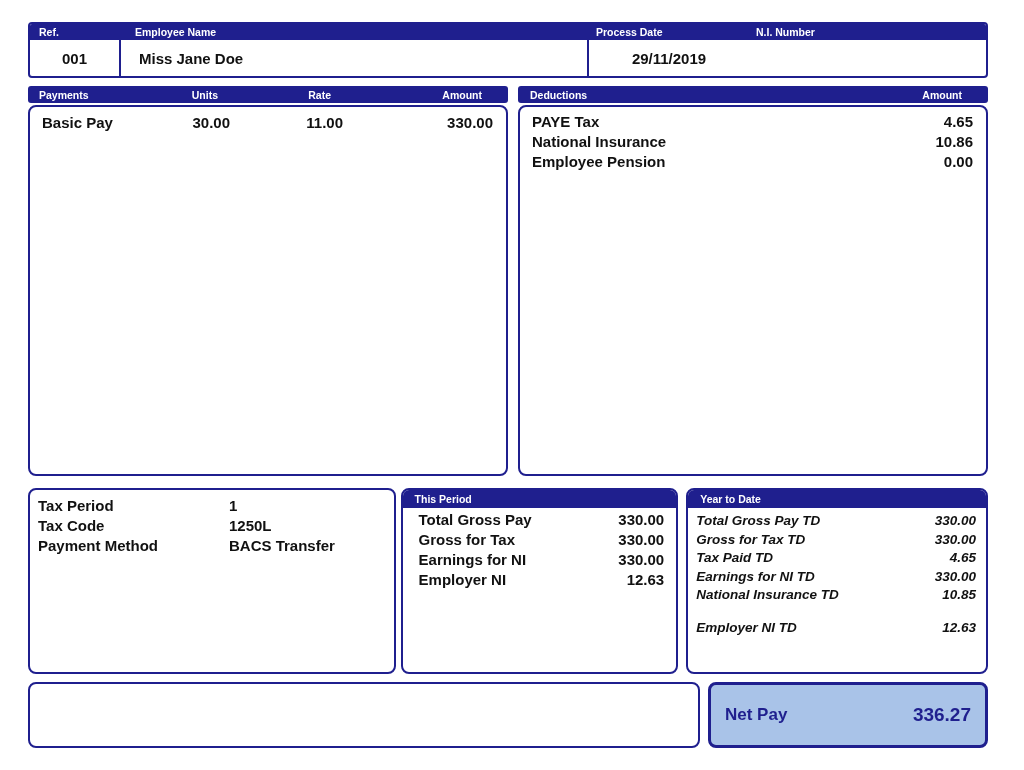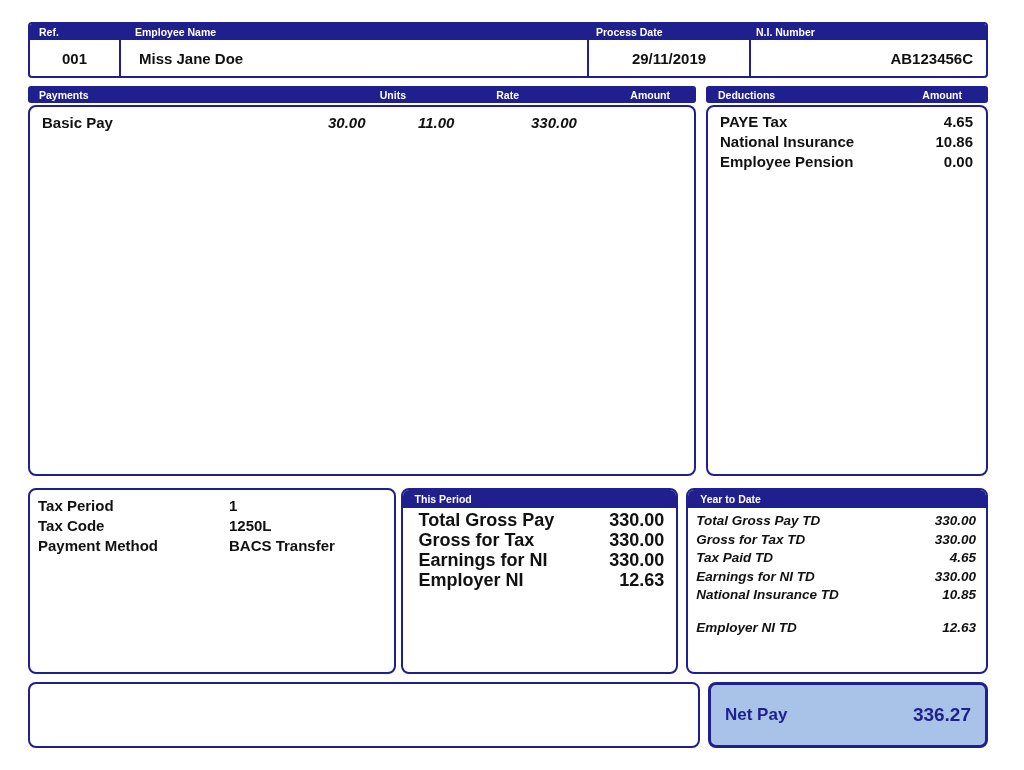--- a/index.html
+++ b/index.html
@@ -22,50 +22,50 @@
   .top-values{display:grid;grid-template-columns:89px 468px 162px 1fr;height:36px;align-items:center;
     font-size:15px;}
   .top-values .cell{height:100%;display:flex;align-items:center;}
   .top-values .cell + .cell{border-left:2px solid var(--navy);}
   .c-center{justify-content:center;}
   .c-left{justify-content:flex-start;padding-left:18px;}
   .c-right{justify-content:flex-end;padding-right:13px;}
 
   
   .mid-row{display:flex;margin-top:8px;}
-  .pay-section{width:668px;margin-right:10px;}
+  .pay-section{width:480px;margin-right:10px;}
   .ded-section{flex:1;}
   .colbar{background:var(--navy);color:#fff;font-size:10.5px;height:17px;border-radius:3px;
     display:grid;align-items:center;}
   .pay-grid{grid-template-columns:1fr 90px 113px 150px;padding:0 13px 0 11px;}
   .ded-grid{grid-template-columns:1fr auto;padding:0 13px 0 12px;}
   .colbar .r{text-align:right;padding-right:14px;}
   .colbar .r.last{padding-right:13px;}
   .section-body{border:2.5px solid var(--navy);border-radius:8px;margin-top:2px;height:371px;
     background:#fff;padding-top:5px;}
   .pay-row{display:grid;grid-template-columns:1fr 90px 113px 150px;padding:0 13px 0 12px;
     font-size:15px;line-height:22px;}
-  .pay-row .num{text-align:left;font-style:italic;}
+  .pay-row .num{text-align:right;}
   .ded-row{display:flex;justify-content:space-between;padding:0 13px 0 12px;
     font-size:15px;line-height:20px;}
 
   
   .lower-row{display:flex;margin-top:12px;height:186px;}
   .company-box{width:380px;margin-right:5px;border:2.5px solid var(--navy);border-radius:8px;background:#fff;}
   .company-name{font-size:17px;line-height:22px;padding:8px 0 0 12px;}
   .company-rows{padding:6px 0 0 6px;font-size:15px;line-height:20px;}
   .company-row{display:grid;grid-template-columns:193px 1fr;}
   .company-row .f-label{padding-left:2px;}
   .section-box{border:2.5px solid var(--navy);border-radius:8px;overflow:hidden;background:#fff;}
   .period-box{width:287px;margin-right:8px;}
   .ytd-box{width:312px;}
   .box-hdr{background:var(--navy);color:#fff;font-size:10.5px;height:18px;display:flex;
     align-items:center;padding-left:12px;}
   .period-body{padding:2px 12px 0 16px;}
-  .kv-row{display:flex;justify-content:space-between;font-size:18px;line-height:20px;}
+  .kv-row{display:flex;justify-content:space-between;font-size:15px;line-height:20px;}
   .ytd-body{padding:4px 10px 0 8px;font-style:italic;}
   .ytd-body .kv-row{font-size:13.5px;line-height:18.5px;}
   .ytd-body .kv-row.spaced{margin-top:14px;}
 
   
   .bottom-row{display:flex;margin-top:8px;height:66px;}
   .notes-box{width:672px;margin-right:8px;border:2.5px solid var(--navy);border-radius:8px;background:#fff;}
   .netpay-box{flex:1;background:var(--net-pay-fill);border:3px solid var(--navy);border-radius:8px;
     display:flex;justify-content:space-between;align-items:center;padding:0 14px;color:var(--navy);}
   .netpay-label{font-size:17px;}
@@ -80,21 +80,20 @@
     <div class="top-labels">
       <div class="lbl">Ref.</div>
       <div class="lbl name">Employee Name</div>
       <div class="lbl">Process Date</div>
       <div class="lbl ni">N.I. Number</div>
     </div>
     <div class="top-values">
       <div class="cell c-center">001</div>
       <div class="cell c-left">Miss Jane Doe</div>
       <div class="cell c-center">29/11/2019</div>
-      <div class="cell c-right">AB123456C</div>
     </div>
   </div>
 
   <div class="mid-row">
 
     <div class="pay-section">
       <div class="colbar pay-grid">
         <span>Payments</span>
         <span class="r">Units</span>
         <span class="r">Rate</span>

